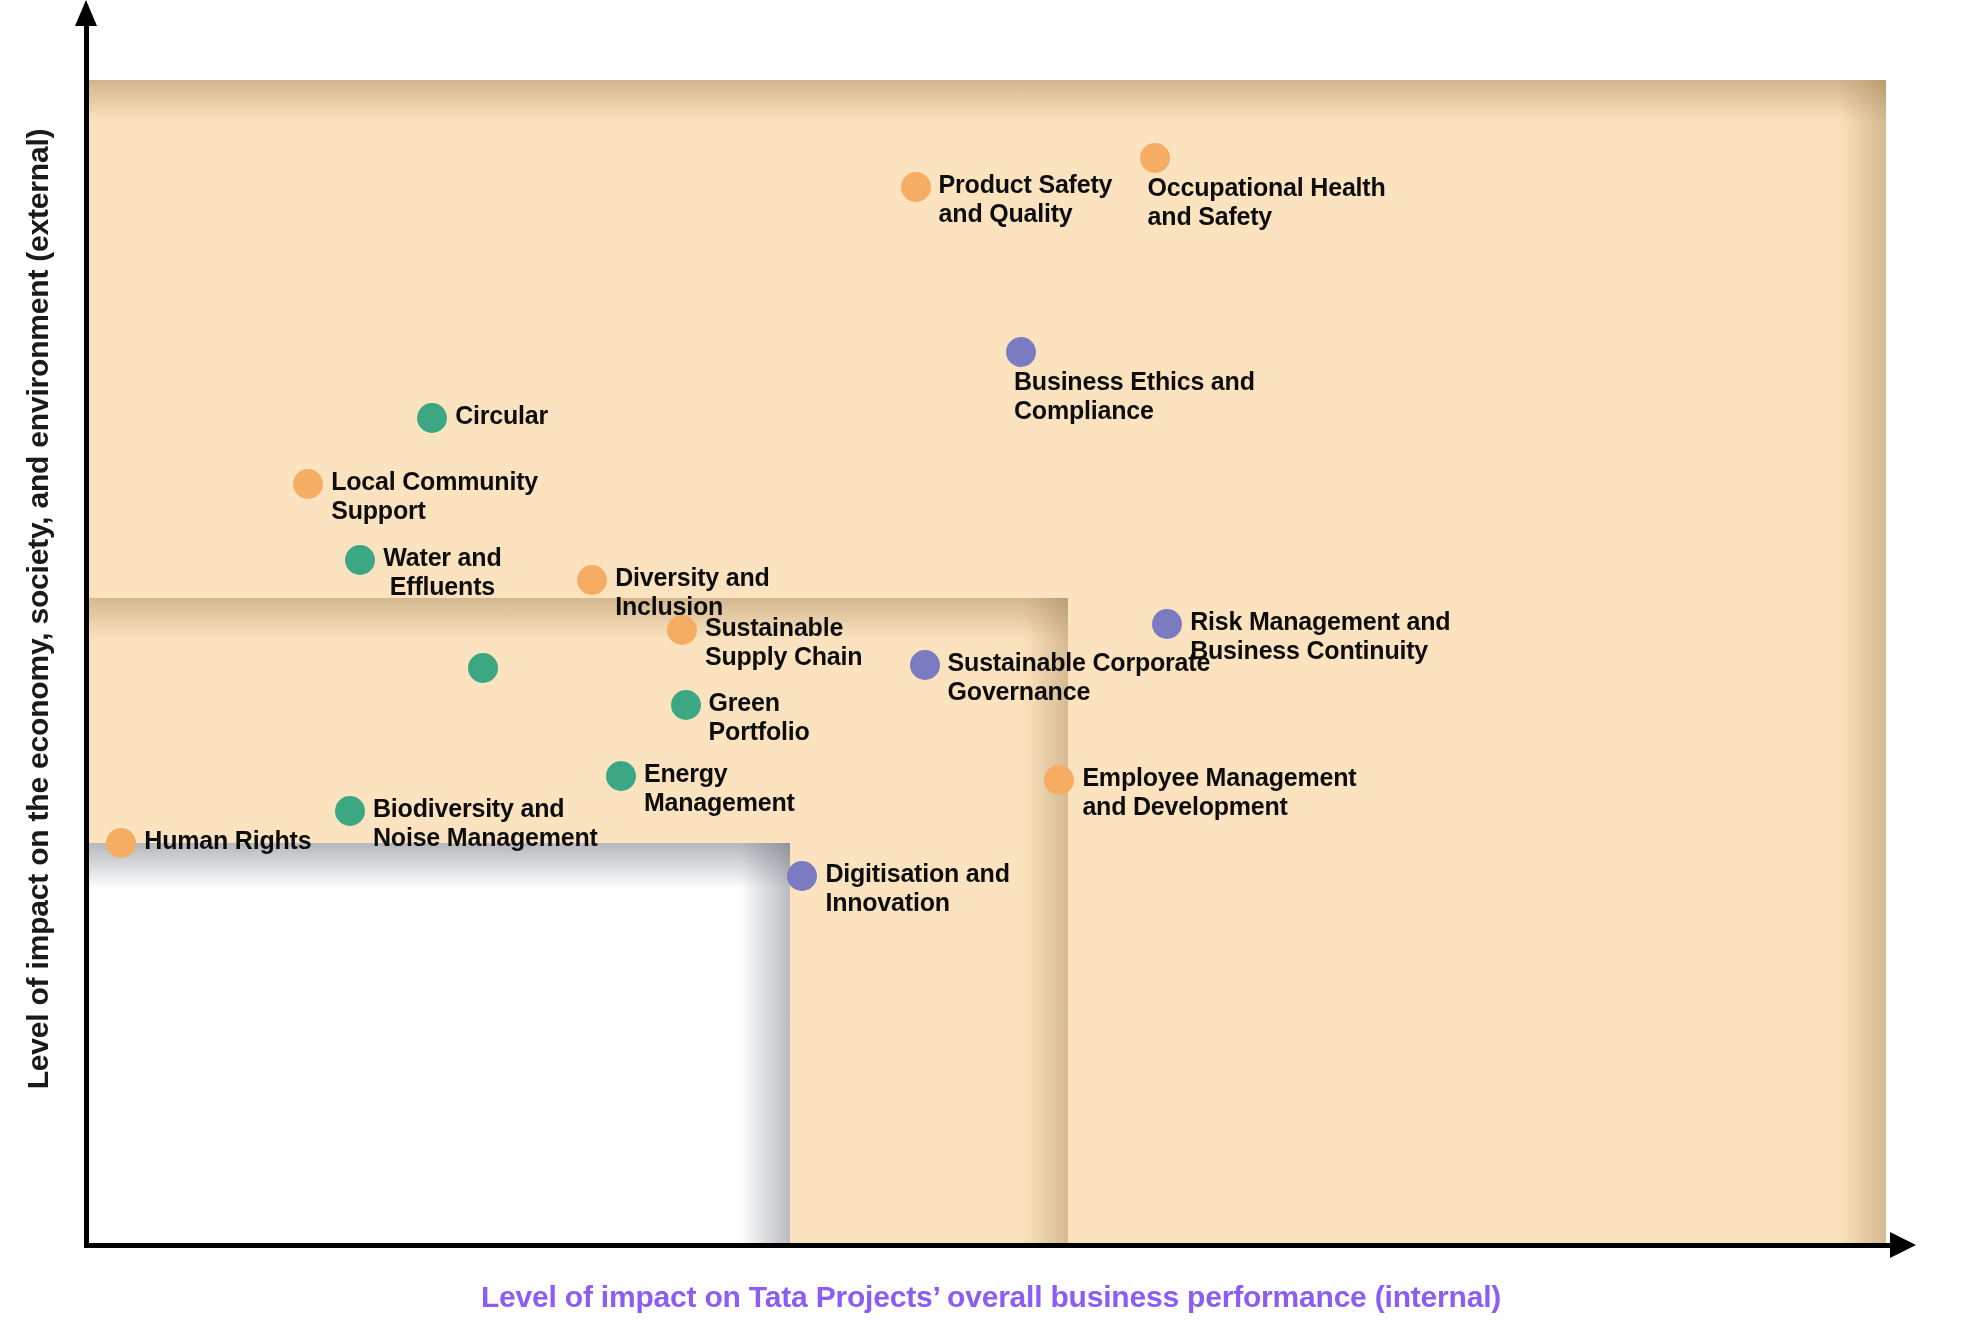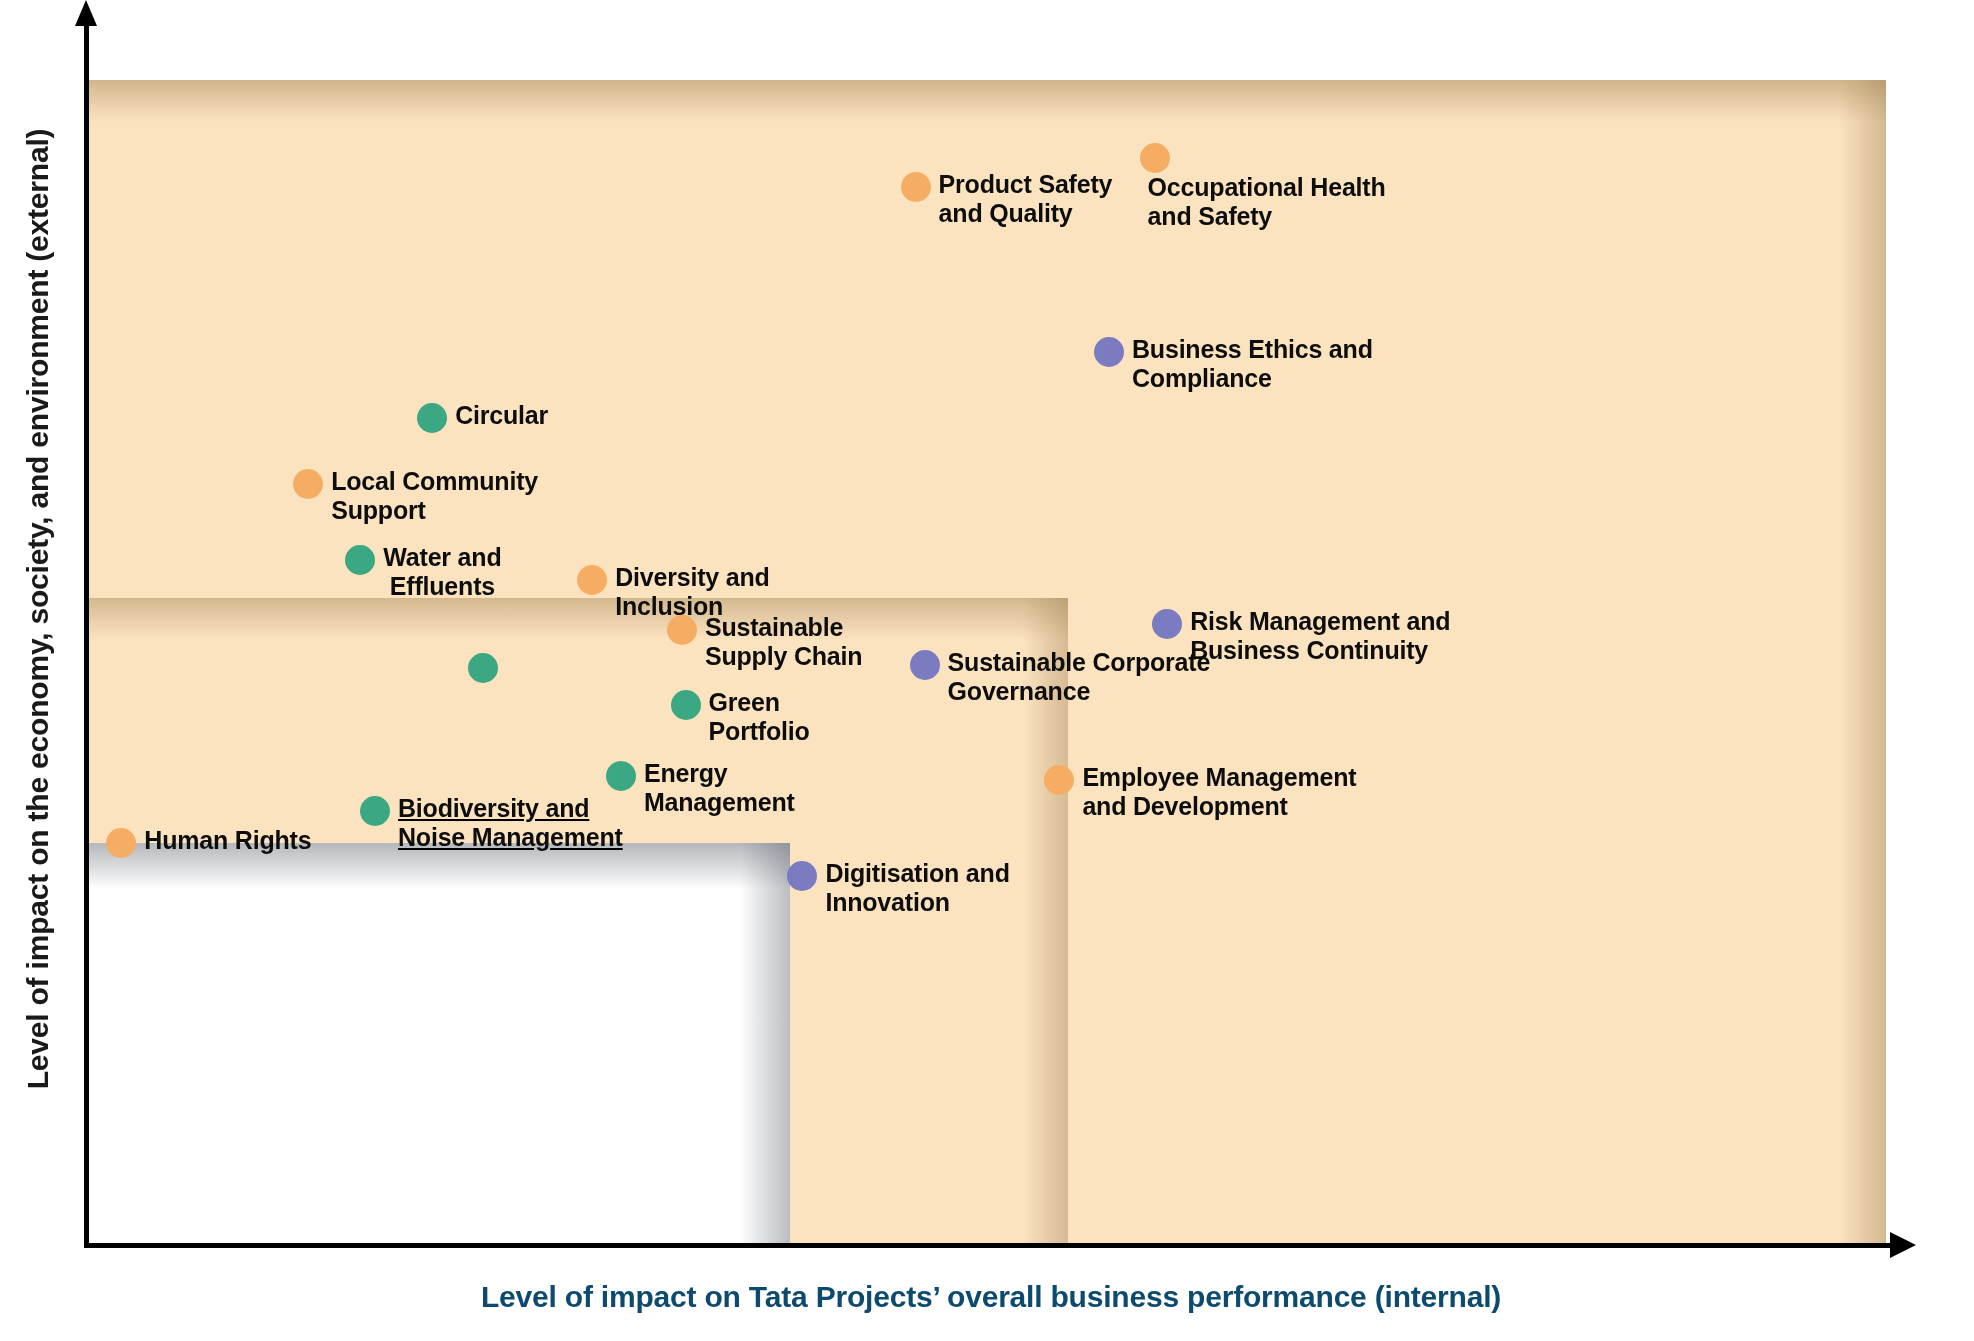--- a/index.html
+++ b/index.html
@@ -70,21 +70,21 @@
     white-space: nowrap;
   }
   #x-axis-title {
     position: absolute;
     left: 84px;
     top: 1280px;
     width: 1814px;
     text-align: center;
     font-size: 30px;
     font-weight: 700;
-    color: #0c4a6e;
+    color: #8b5cf6;
     letter-spacing: -0.2px;
     white-space: nowrap;
   }
 
   
   .band {
     position: absolute;
   }
   #band-outer {
     left: 89px;
@@ -165,21 +165,21 @@
       <div class="point" style="left: 900.62px; top: 169.67px;">
         <div class="dot orange"></div>
         <div class="point-label">Product Safety
 and Quality</div>
       </div>
       <div class="point" style="left: 1139.62px; top: 140.595px; flex-direction: column;">
         <div class="dot orange"></div>
         <div class="point-label">Occupational Health
 and Safety</div>
       </div>
-      <div class="point" style="left: 1094px; top: 334.816px;">
+      <div class="point" style="left: 1006px; top: 334.816px; flex-direction: column;">
         <div class="dot purple"></div>
         <div class="point-label">Business Ethics and
 Compliance</div>
       </div>
       <div class="point" style="left: 417.227px; top: 401.107px;">
         <div class="dot green"></div>
         <div class="point-label">Circular</div>
       </div>
       <div class="point" style="left: 293.234px; top: 467.398px;">
         <div class="dot orange"></div>
@@ -222,21 +222,21 @@
       <div class="point" style="left: 605.912px; top: 759.311px;">
         <div class="dot green"></div>
         <div class="point-label">Energy
 Management</div>
       </div>
       <div class="point" style="left: 1044.38px; top: 762.8px;">
         <div class="dot orange"></div>
         <div class="point-label">Employee Management
 and Development</div>
       </div>
-      <div class="point" style="left: 360px; top: 794.201px; text-decoration: underline;">
+      <div class="point" style="left: 335px; top: 794.201px;">
         <div class="dot green"></div>
         <div class="point-label">Biodiversity and
 Noise Management</div>
       </div>
       <div class="point" style="left: 106.346px; top: 825.602px;">
         <div class="dot orange"></div>
         <div class="point-label">Human Rights</div>
       </div>
       <div class="point" style="left: 787.409px; top: 859.329px;">
         <div class="dot purple"></div>

